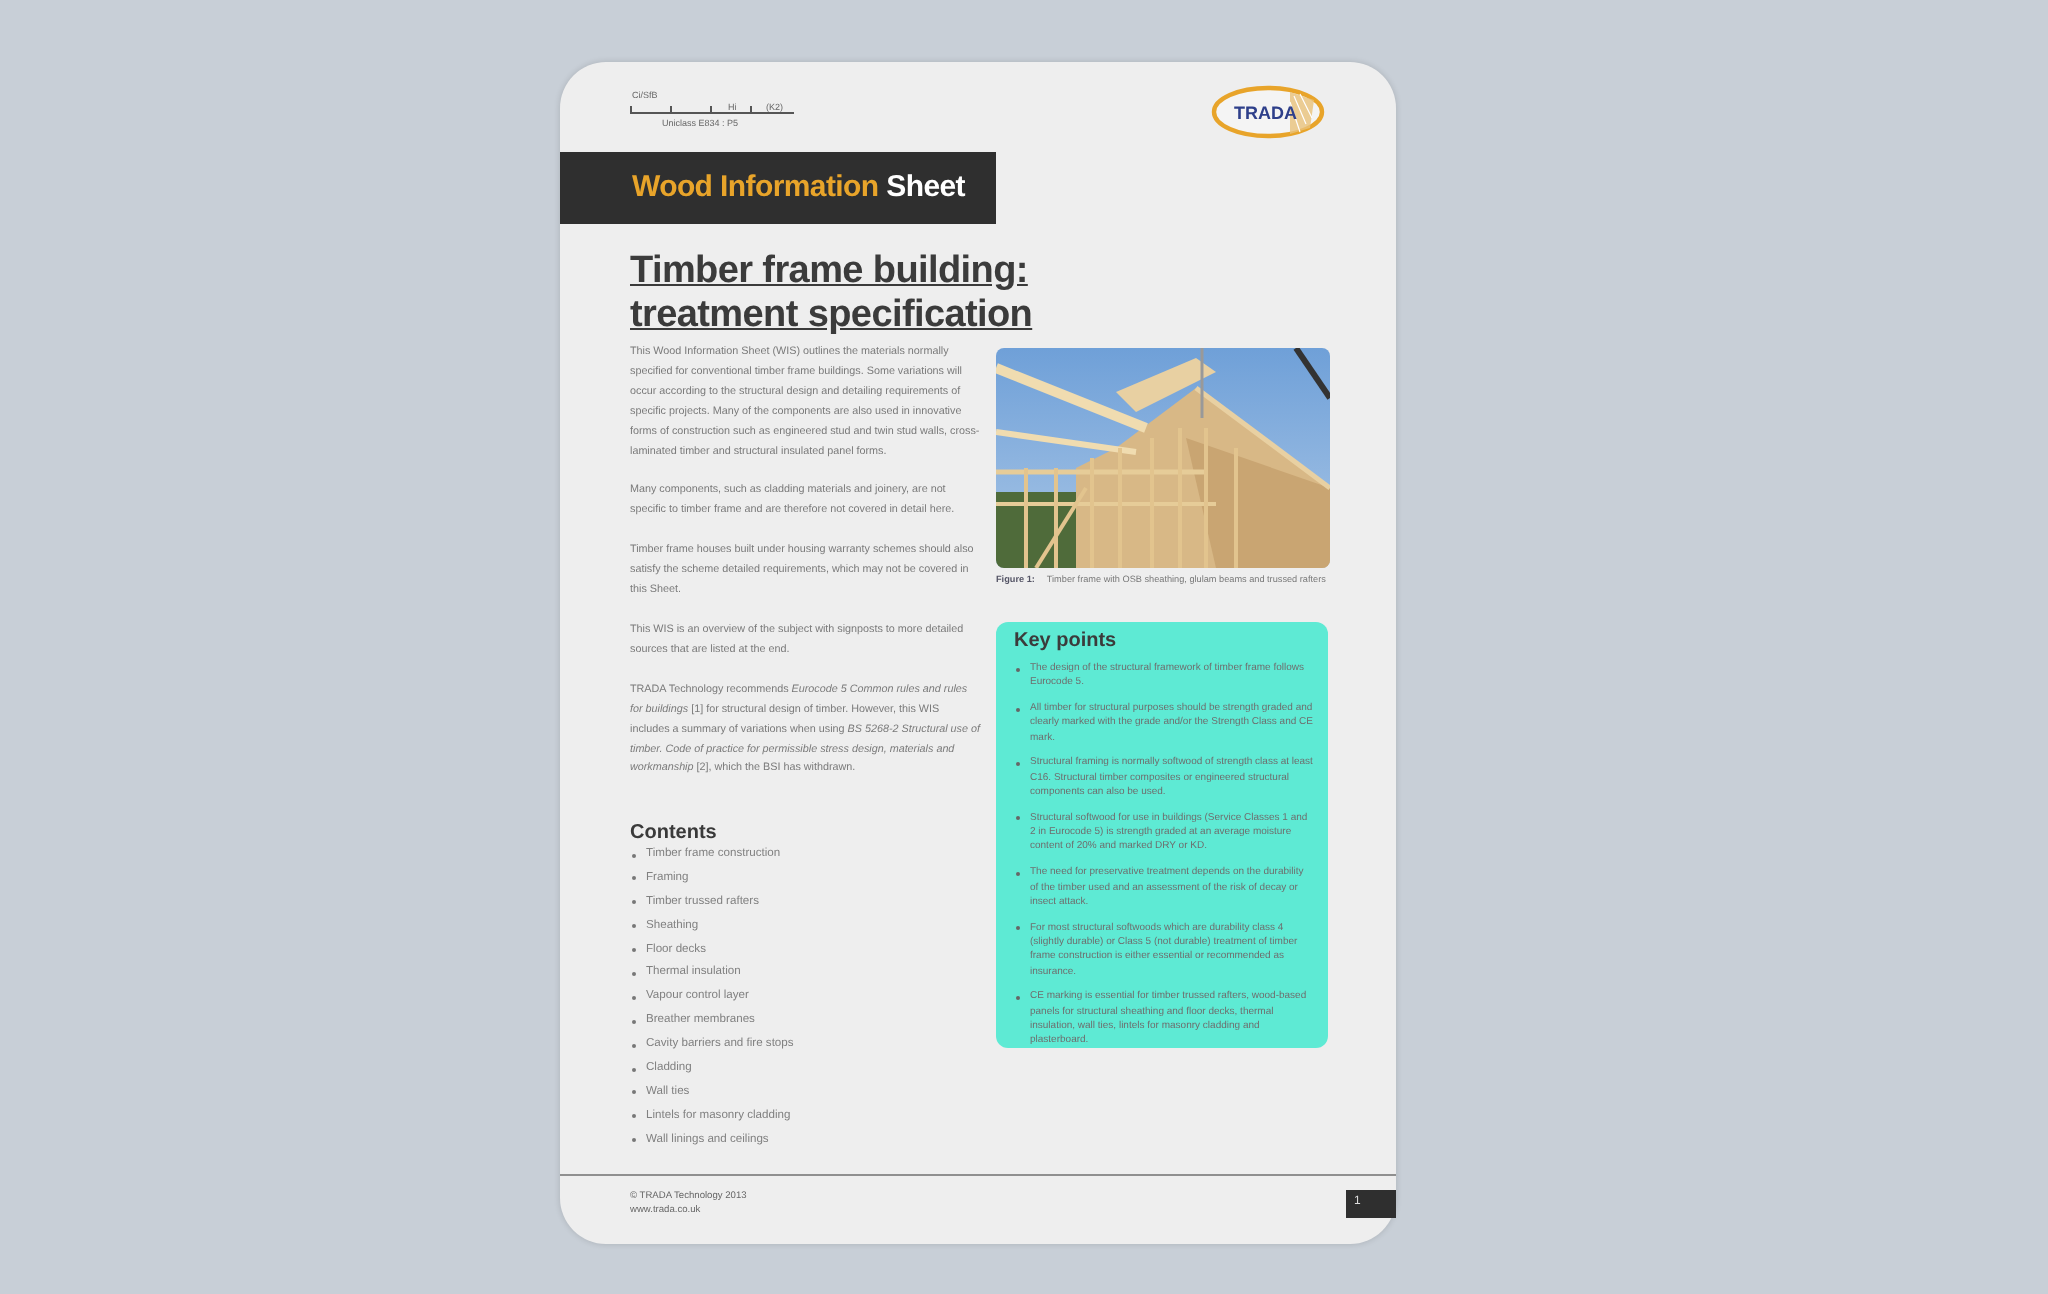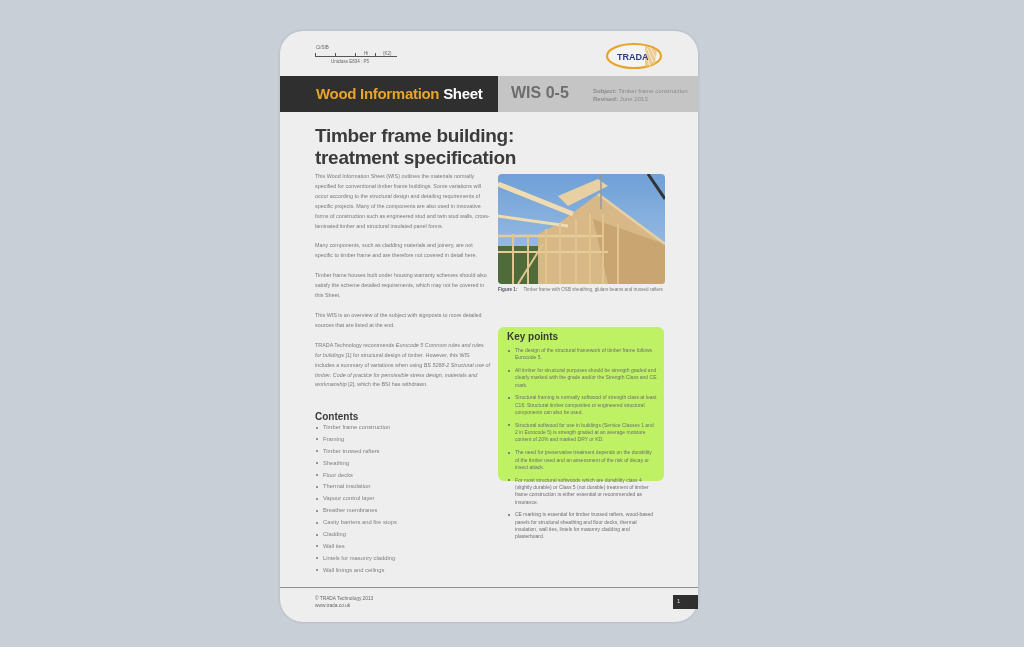--- a/index.html
+++ b/index.html
@@ -29,36 +29,36 @@
   .header-band { position:absolute; left:0; top:45px; width:418px; height:20px; }
   .hb-dark { position:absolute; left:0; top:0; width:218px; height:36px; background:#2f2f2f; }
   .hb-title { position:absolute; left:36px; top:9px; font-size:15px; font-weight:bold; letter-spacing:-0.3px; }
   .hb-title .orange { color:#e8a42a; }
   .hb-title .white { color:#ffffff; }
   .hb-grey { position:absolute; left:218px; top:0; width:200px; height:36px; background:#c5c5c5; }
   .hb-code { position:absolute; left:13px; top:8px; font-size:16px; font-weight:bold; color:#6d6d6d; }
   .hb-meta { position:absolute; left:95px; top:11px; font-size:6px; color:#8a8a8a; line-height:8px; }
   .hb-meta b { color:#8a8a8a; }
 
-  .title { position:absolute; left:35px; top:94px; font-size:19px; font-weight:bold; color:#3b3b3b; line-height:22px; letter-spacing:-0.3px; }
+  .title { position:absolute; left:35px; top:94px; font-size:19px; font-weight:bold; color:#3b3b3b; line-height:22px; letter-spacing:-0.3px;text-decoration:underline; }
 
   .body-col { position:absolute; left:35px; top:141px; width:175px; font-size:5.4px; color:#7a7a7a; line-height:9.9px; }
   .body-col p { margin:0 0 10px 0; }
   .body-col i { font-style:italic; }
 
   .contents-h { position:absolute; left:35px; top:380px; font-size:10px; font-weight:bold; color:#3a3a3a; }
   .contents { position:absolute; left:35px; top:393px; margin:0; padding:0; list-style:none; font-size:5.8px; color:#808080; }
   .contents li { height:11.9px; position:relative; padding-left:8px; }
   .contents li::before { content:""; position:absolute; left:1px; top:2.5px; width:2px; height:2px; background:#777; border-radius:1px; }
 
   .figure { position:absolute; left:218px; top:143px; width:167px; height:110px; border-radius:4px; overflow:hidden; }
   .fig-cap { position:absolute; left:218px; top:256px; width:167px; font-size:4.6px; color:#777; line-height:6px; }
   .fig-cap b { color:#556; margin-right:6px; }
 
-  .keypoints { position:absolute; left:218px; top:296px; width:166px; height:154px; background:#bef264; border-radius:6px; }
+  .keypoints { position:absolute; left:218px; top:280px; width:166px; height:213px; background:#5eead4; border-radius:6px; }
   .kp-title { position:absolute; left:9px; top:4px; font-size:10px; font-weight:bold; color:#3b3b3b; }
   .kp-list { position:absolute; left:9px; top:20px; width:150px; margin:0; padding:0; list-style:none; font-size:5px; color:#6e6e6e; line-height:7.3px; }
   .kp-list li { position:relative; padding-left:8px; margin-bottom:5.5px; }
   .kp-list li::before { content:""; position:absolute; left:1px; top:2.5px; width:2px; height:2px; background:#666; border-radius:1px; }
 
   .footer-rule { position:absolute; left:0; top:556px; width:418px; height:1px; background:#8f8f8f; }
   .footer-text { position:absolute; left:35px; top:564px; font-size:4.8px; color:#666; line-height:7px; }
   .page-num { position:absolute; left:393px; top:564px; width:25px; height:14px; background:#2f2f2f; color:#ddd; font-size:6px; }
   .page-num span { position:absolute; left:4px; top:3px; }
 </style>
@@ -84,27 +84,20 @@
     <path d="M40 4 L52 8 L50 22 L40 25 Z" fill="#e8c27a" opacity="0.8"></path>
     <path d="M42 6 L48 20 M45 5 L51 17 M40 9 L45 24" stroke="#fff" stroke-width="0.6"></path>
     <text x="12" y="17.5" font-family="Liberation Sans, sans-serif" font-weight="bold" font-size="9" fill="#2e3f8a">TRADA</text>
   </svg>
 
   <div class="header-band">
     <div class="hb-dark">
       <div class="hb-title">
         <span class="orange">Wood Information</span>
         <span class="white">Sheet</span>
-      </div>
-    </div>
-    <div class="hb-grey">
-      <div class="hb-code">WIS 0-5</div>
-      <div class="hb-meta">
-        <div><b>Subject:</b> <span>Timber frame construction</span></div>
-        <div><b>Revised:</b> <span>June 2013</span></div>
       </div>
     </div>
   </div>
 
   <div class="title">
     <div>Timber frame building:</div>
     <div>treatment specification</div>
   </div>
 
   <div class="body-col">

